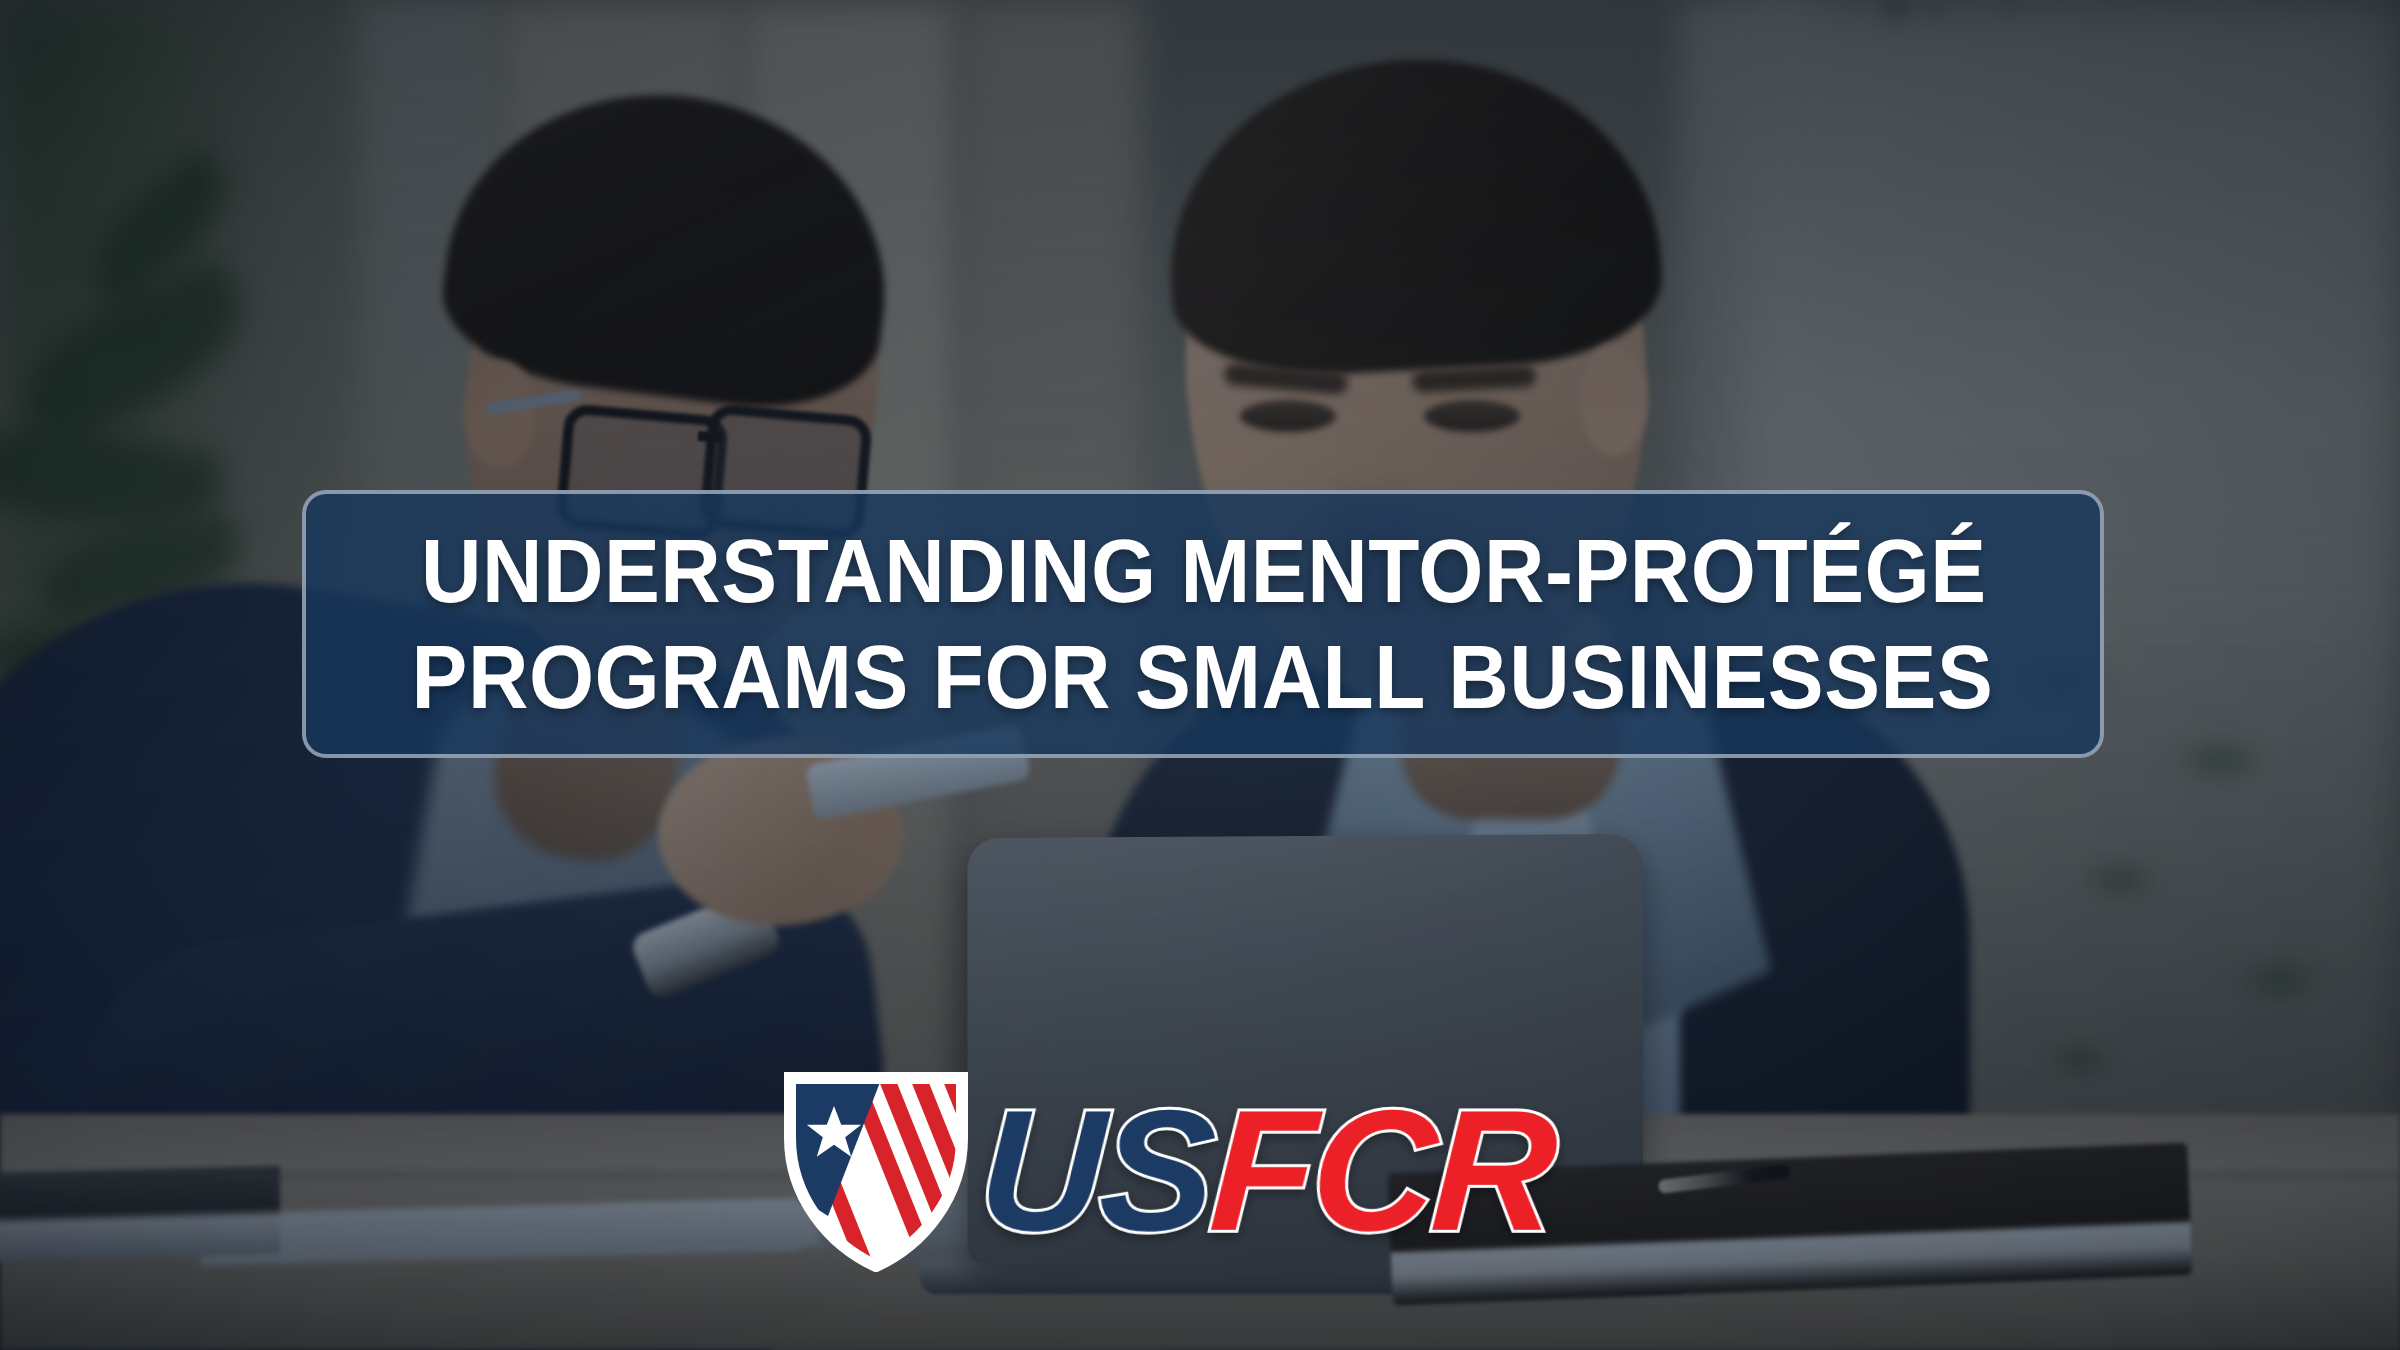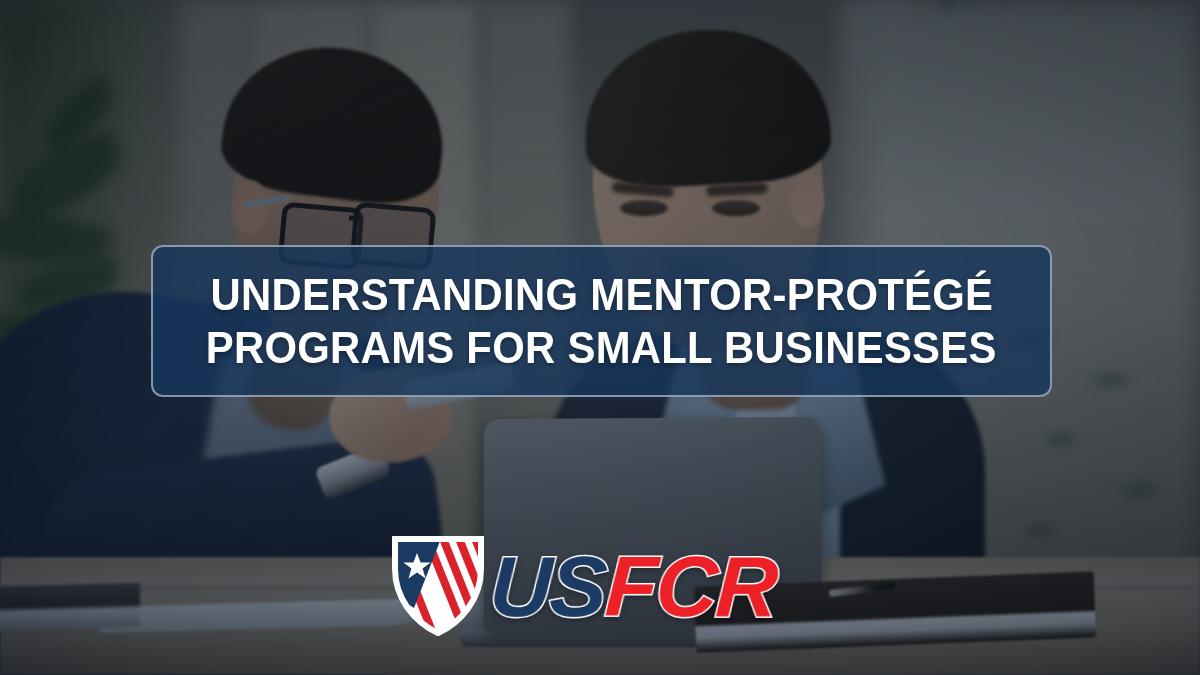--- a/index.html
+++ b/index.html
@@ -315,21 +315,21 @@
   }
   .grade2 {
     position: absolute; inset: 0;
     background: radial-gradient(ellipse 900px 560px at 52% 46%,
                 rgba(120,150,185,.10) 0%, rgba(6,16,30,.30) 78%, rgba(4,12,24,.50) 100%);
   }
 
   
   .title-card {
     position: absolute;
-    left: 151px; top: 245px; width: 901px; height: 152px;
+    left: 151px; top: 245px; width: 901px; height: 134px;
     box-sizing: border-box;
     background: rgba(23, 55, 92, .80);
     border: 2px solid rgba(205,213,222,.62);
     border-radius: 12px;
     display: flex;
     flex-direction: column;
     align-items: center;
     justify-content: center;
     backdrop-filter: blur(1px);
   }

